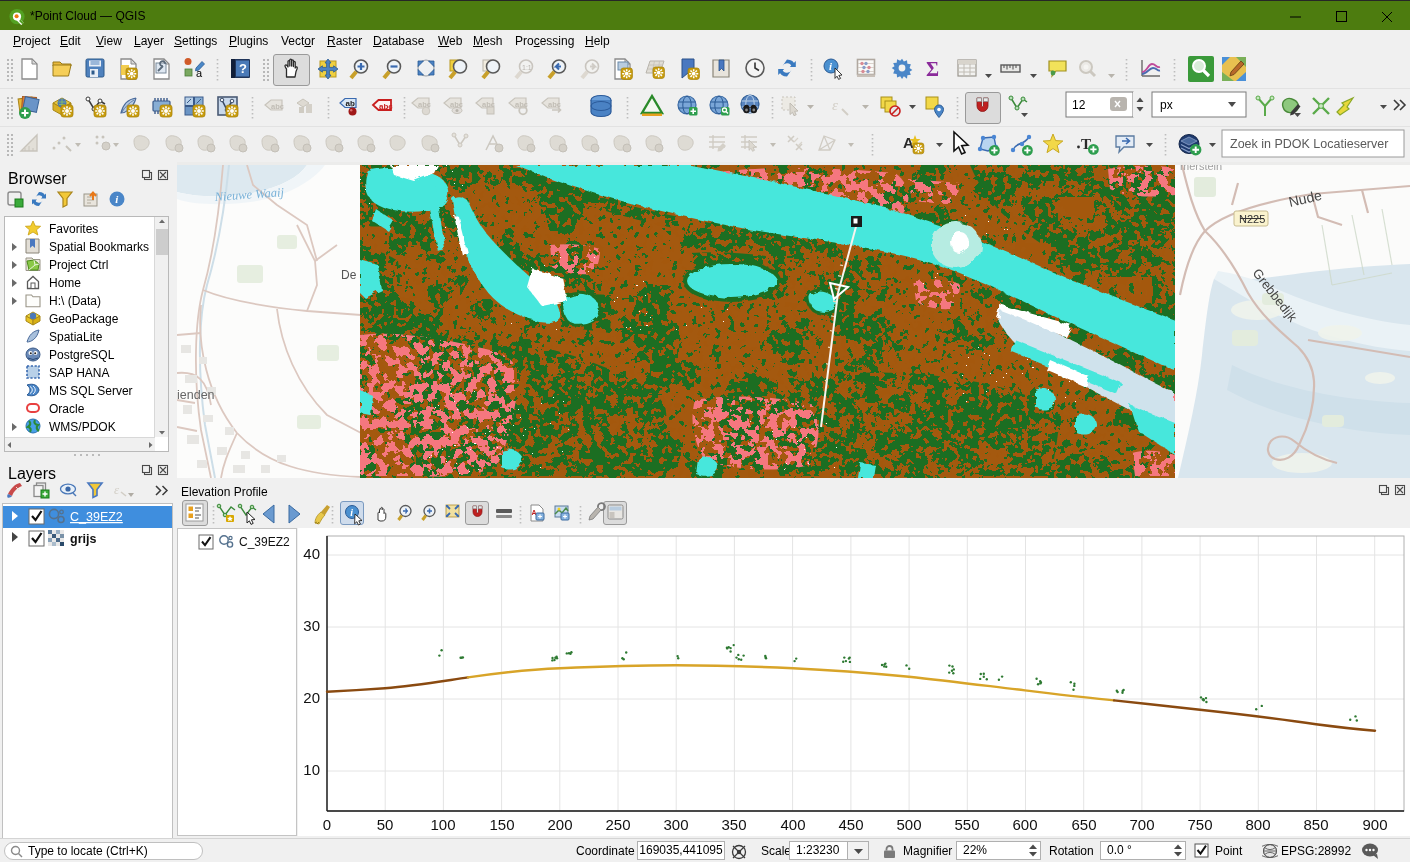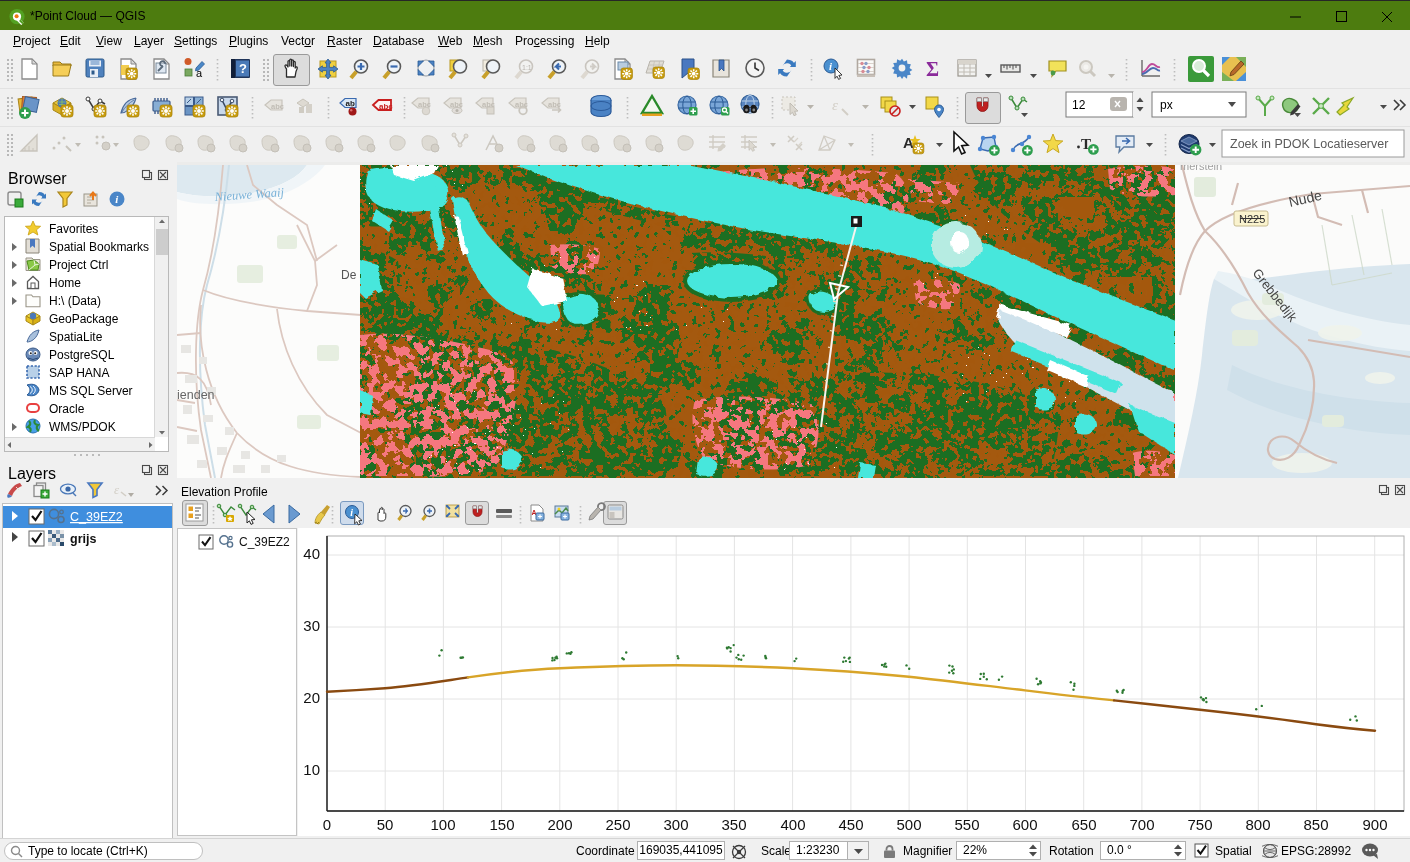--- a/index.html
+++ b/index.html
@@ -1366,21 +1366,21 @@
     <span class="slabel" style="left:1049px">Rotation</span>
     <div class="sbox" style="left:1100px;top:2px;width:86px;height:19px;padding-left:6px;line-height:17px">0.0 °</div>
     <svg style="position:absolute;left:1171px;top:3px" width="15" height="18">
         <path d="M3 7 l4 -4.5 l4 4.5 z" fill="#4a4a4a"></path>
         <path d="M3 10 l4 4.5 l4 -4.5 z" fill="#4a4a4a"></path>
       </svg>
     <svg style="position:absolute;left:1194px;top:4px" width="16" height="16">
         <rect x="1" y="1" width="13" height="13" fill="#fff" stroke="#555"></rect>
         <path d="M3.5 7 l3 3.6 5.5 -8" stroke="#111" stroke-width="2" fill="none"></path>
       </svg>
-    <span class="slabel" style="left:1215px">Spatial</span>
+    <span class="slabel" style="left:1215px">Point</span>
     <svg style="position:absolute;left:1262px;top:4px" width="16" height="16">
         <circle cx="8" cy="8" r="6.5" fill="#e8e8e8" stroke="#5a5a5a"></circle>
         <path d="M8 1.5 a6.5 6.5 0 0 0 0 13 M8 1.5 a6.5 6.5 0 0 1 0 13 M1.5 8 h13 M2.5 4.5 a9 9 0 0 0 11 0 M2.5 11.5 a9 9 0 0 1 11 0 M8 1.5 a9 5 0 0 0 0 13 M8 1.5 a9 5 0 0 1 0 13" fill="none" stroke="#5a5a5a" stroke-width="0.9"></path>
       </svg>
     <span class="slabel" style="left:1281px">EPSG:28992</span>
     <svg style="position:absolute;left:1361px;top:4px" width="22" height="17">
         <ellipse cx="9" cy="7" rx="8" ry="6.5" fill="#5a5a5a"></ellipse>
         <path d="M12 12 l5 4 l-1 -5 z" fill="#5a5a5a"></path>
         <circle cx="5.5" cy="7" r="1.2" fill="#fff"></circle>
         <circle cx="9" cy="7" r="1.2" fill="#fff"></circle>

